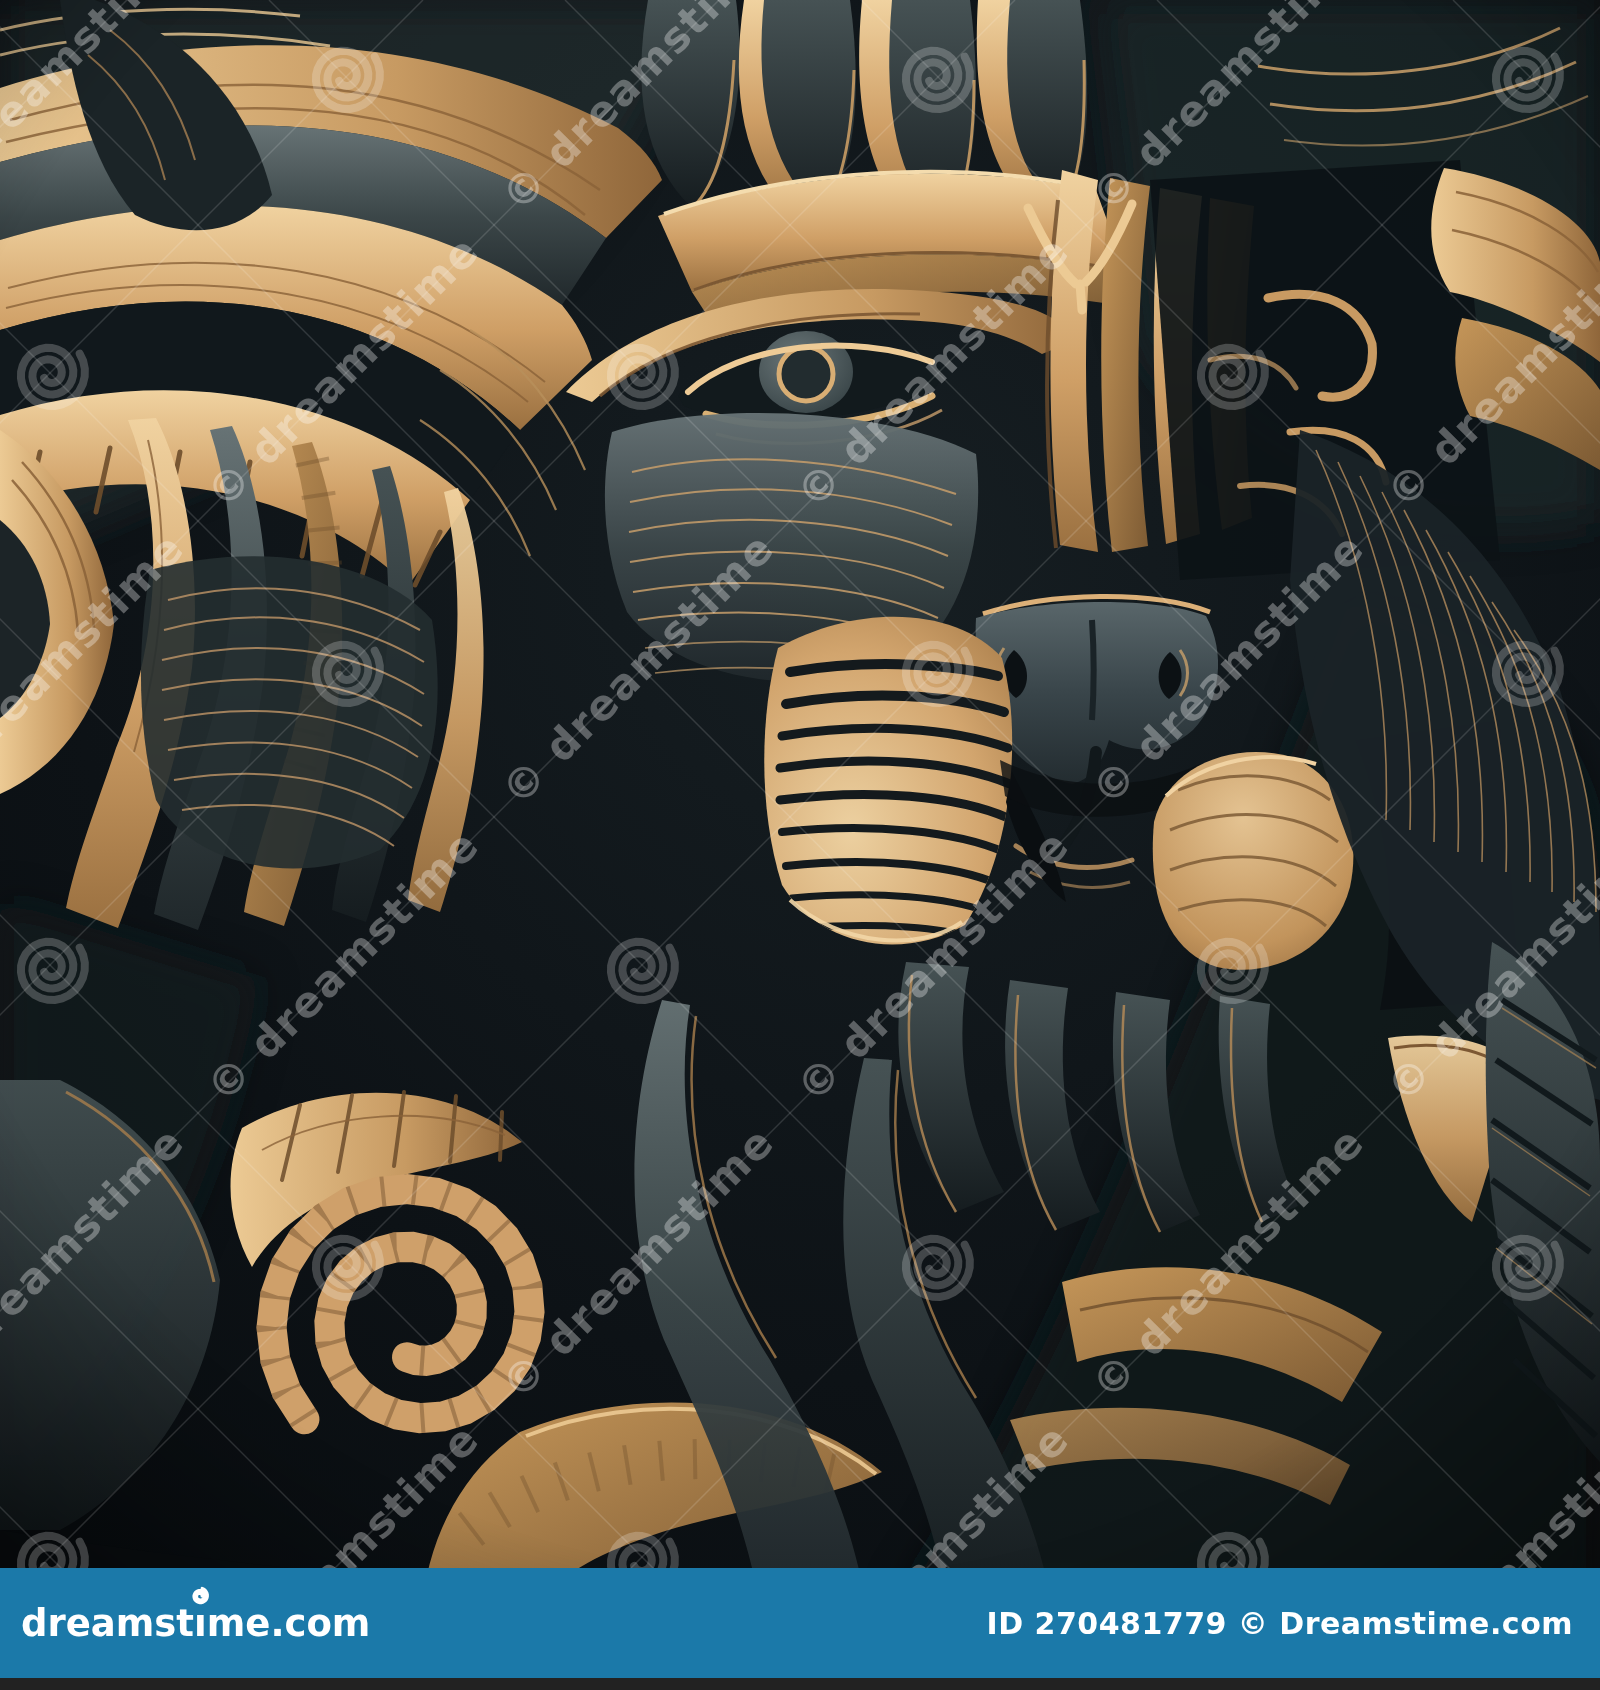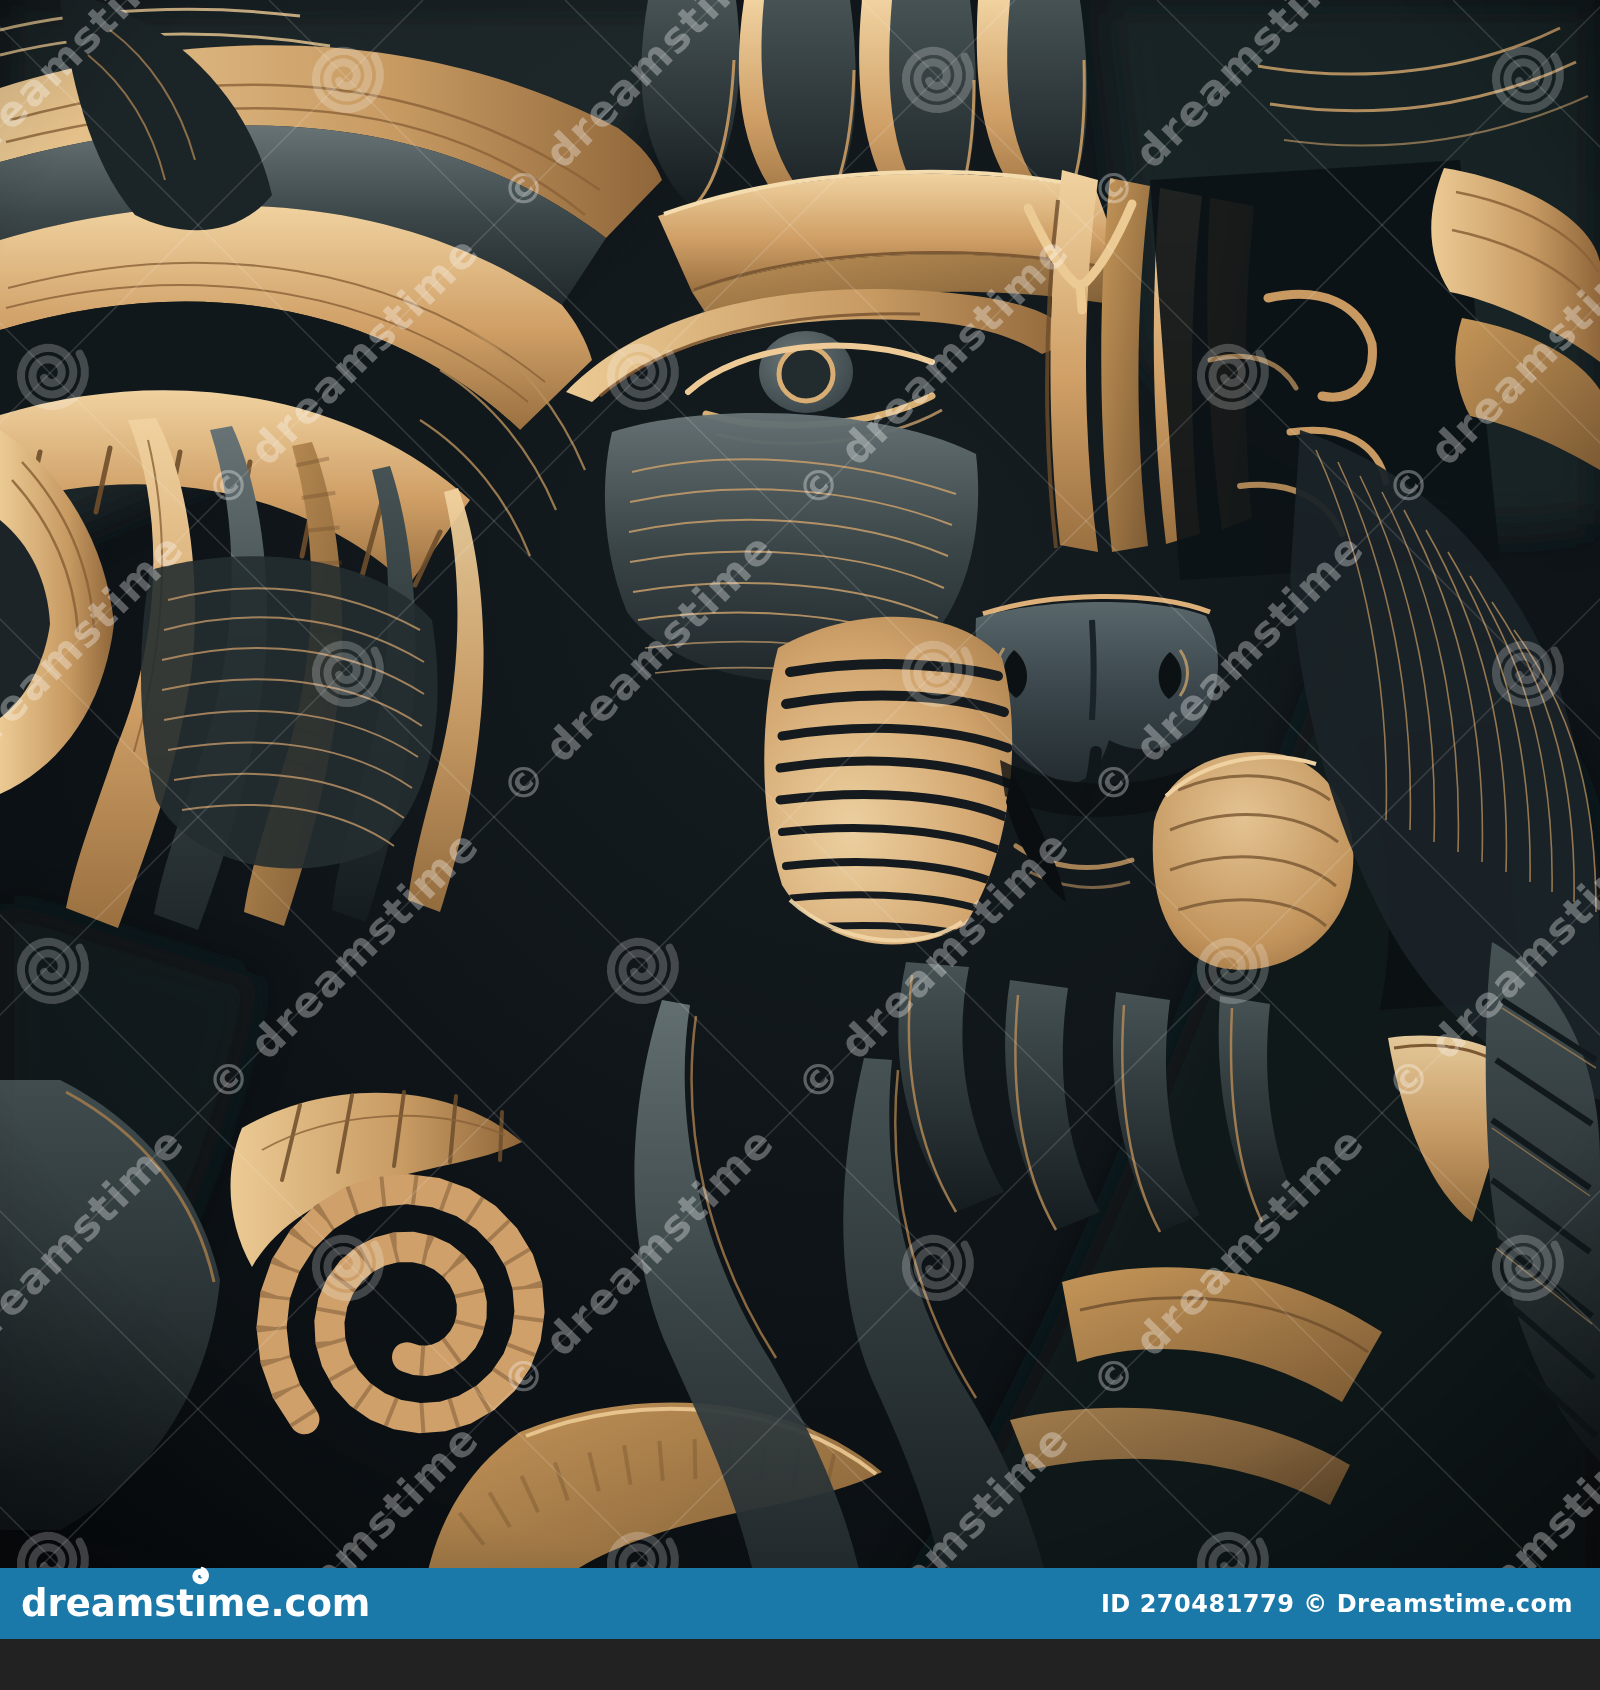--- a/index.html
+++ b/index.html
@@ -1,24 +1,24 @@
 <!DOCTYPE html>
 <html><head>
 <meta charset="utf-8">
 <style>
   html,body{margin:0;padding:0;background:#222;}
   .page{position:relative;width:1600px;height:1690px;overflow:hidden;font-family:"DejaVu Sans","Liberation Sans",sans-serif;}
   .art-area{position:absolute;left:0;top:0;width:1600px;height:1604px;background:#0b0f13;}
   .art-area svg{position:absolute;left:0;top:0;}
   .wm{pointer-events:none;}
-  .footer{position:absolute;left:0;top:1568px;width:1600px;height:71px;display:flex;align-items:center;justify-content:space-between;box-sizing:border-box;padding:0 27px 0 21px;}
+  .footer{position:absolute;left:0;top:1568px;width:1600px;height:110px;display:flex;align-items:center;justify-content:space-between;box-sizing:border-box;padding:0 27px 0 21px;}
   .brand{position:relative;color:#fff;font-size:37px;font-weight:700;letter-spacing:0px;line-height:1;display:flex;align-items:baseline;}
   .ii{position:relative;display:inline-block;}
   .isp{position:absolute;left:50%;transform:translateX(-50%);top:-21px;}
-  .license{color:#fff;font-size:24px;font-weight:700;letter-spacing:0.5px;}
+  .license{color:#fff;font-size:30px;font-weight:700;letter-spacing:0.5px;}
 </style>
 </head>
 <body>
 
 <div class="page">
   <div class="art-area">
 
     <svg width="1600" height="1604" viewBox="0 0 1600 1604">
       <defs>
         <radialGradient id="bgGrad" cx="0.55" cy="0.35" r="0.85">

